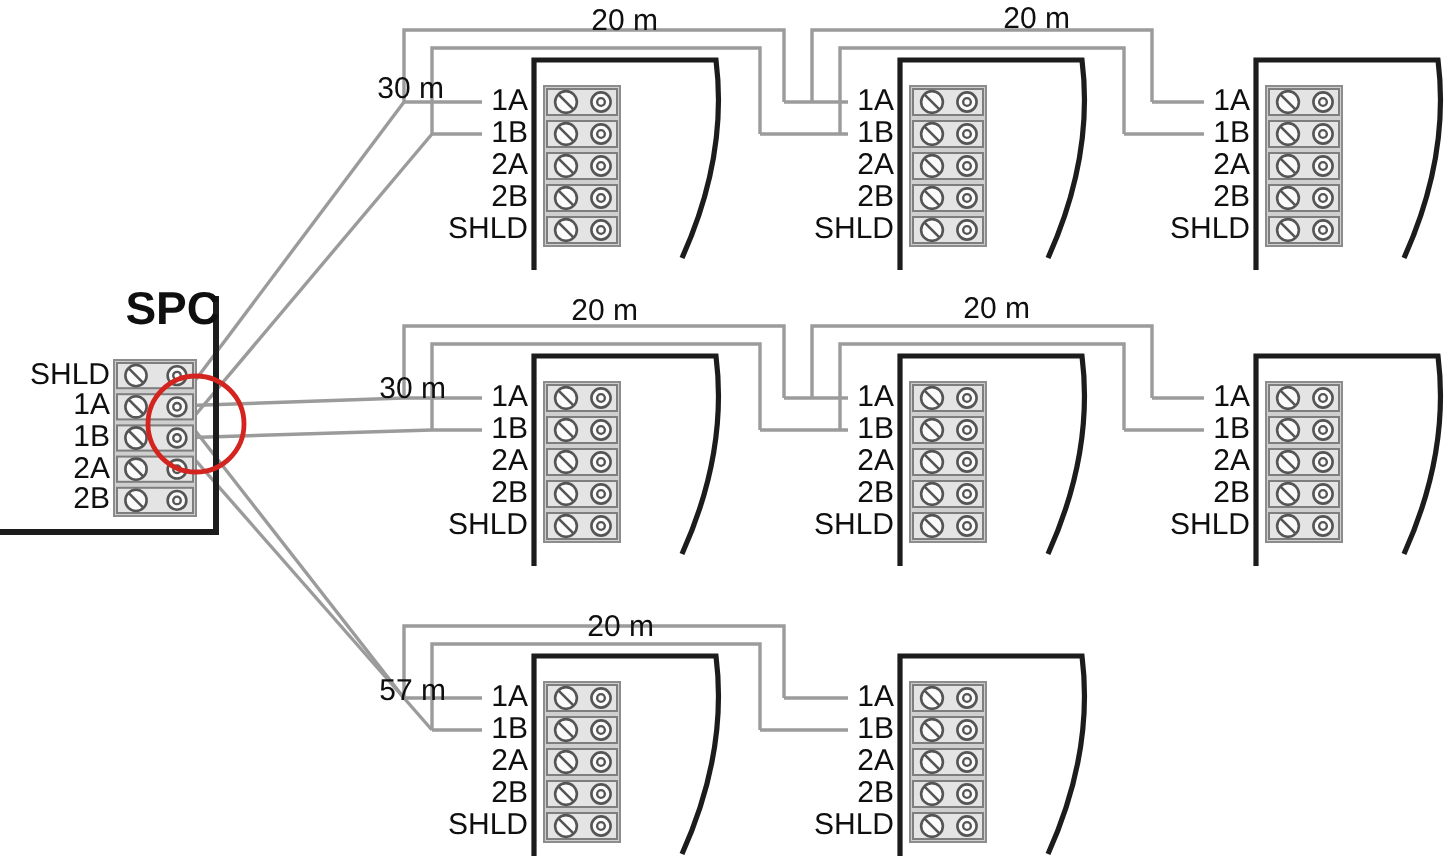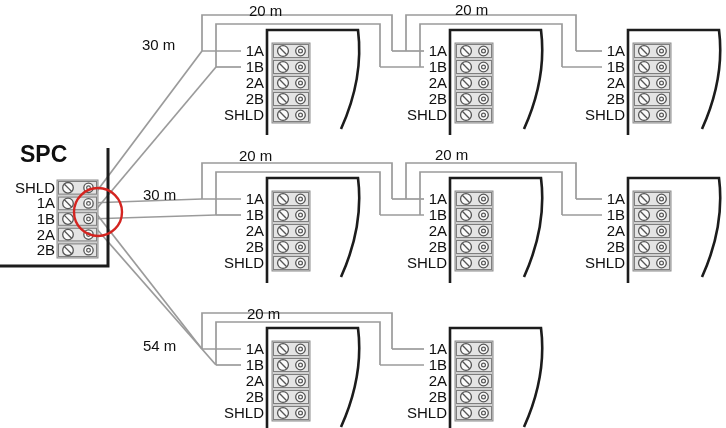--- a/index.html
+++ b/index.html
@@ -2,21 +2,21 @@
 <html><head>
 <meta charset="utf-8">
 <style>
   html,body { margin:0; padding:0; background:#fff; }
   #canvas {
     position:relative; width:726px; height:428px; background:#ffffff;
     font-family:"Liberation Sans", sans-serif; overflow:hidden;
   }
   #diagram-svg { position:absolute; left:0; top:0; }
   .lbl { position:absolute; color:#0f0f0f; white-space:nowrap; line-height:18px; }
-  .lbl.center { text-align:left; }
+  .lbl.center { text-align:right; }
   .lbl.right  { text-align:right; }
   .term-lbl   { font-size:15px; }
   .spc-term-lbl { font-size:15px; }
   .dist-lbl   { font-size:15px; }
   .spc-title  { font-size:23px; line-height:24px;font-weight:bold; }
   .dev-num    { font-size:28px; line-height:30px; }
 </style>
 </head>
 <body>
 
@@ -549,21 +549,21 @@
       </g>
       <circle cx="98" cy="212" r="24" fill="none" stroke="#d42420" stroke-width="2.4"></circle>
     </svg>
   <div id="labels-layer">
       <div class="lbl center dist-lbl" style="left: 142px; top: 36px; width: 80px;">30 m</div>
       <div class="lbl center dist-lbl" style="left: 249px; top: 2px; width: 80px;">20 m</div>
       <div class="lbl center dist-lbl" style="left: 455px; top: 1px; width: 80px;">20 m</div>
       <div class="lbl center dist-lbl" style="left: 143px; top: 186px; width: 80px;">30 m</div>
       <div class="lbl center dist-lbl" style="left: 239px; top: 147px; width: 80px;">20 m</div>
       <div class="lbl center dist-lbl" style="left: 435px; top: 146px; width: 80px;">20 m</div>
-      <div class="lbl center dist-lbl" style="left: 143px; top: 337px; width: 80px;">54 m</div>
+      <div class="lbl center dist-lbl" style="left: 143px; top: 337px; width: 80px;">57 m</div>
       <div class="lbl center dist-lbl" style="left: 247px; top: 305px; width: 80px;">20 m</div>
       <div class="lbl center spc-title" style="left: 20px; top: 142px; width: 90px;">SPC</div>
       <div class="lbl right spc-term-lbl" style="left: -9px; top: 178.8px; width: 64px;">SHLD</div>
       <div class="lbl right spc-term-lbl" style="left: -9px; top: 194.4px; width: 64px;">1A</div>
       <div class="lbl right spc-term-lbl" style="left: -9px; top: 210px; width: 64px;">1B</div>
       <div class="lbl right spc-term-lbl" style="left: -9px; top: 225.6px; width: 64px;">2A</div>
       <div class="lbl right spc-term-lbl" style="left: -9px; top: 241.2px; width: 64px;">2B</div>
       <div class="lbl right term-lbl" style="left: 200px; top: 42px; width: 64px;">1A</div>
       <div class="lbl right term-lbl" style="left: 200px; top: 58px; width: 64px;">1B</div>
       <div class="lbl right term-lbl" style="left: 200px; top: 74px; width: 64px;">2A</div>

